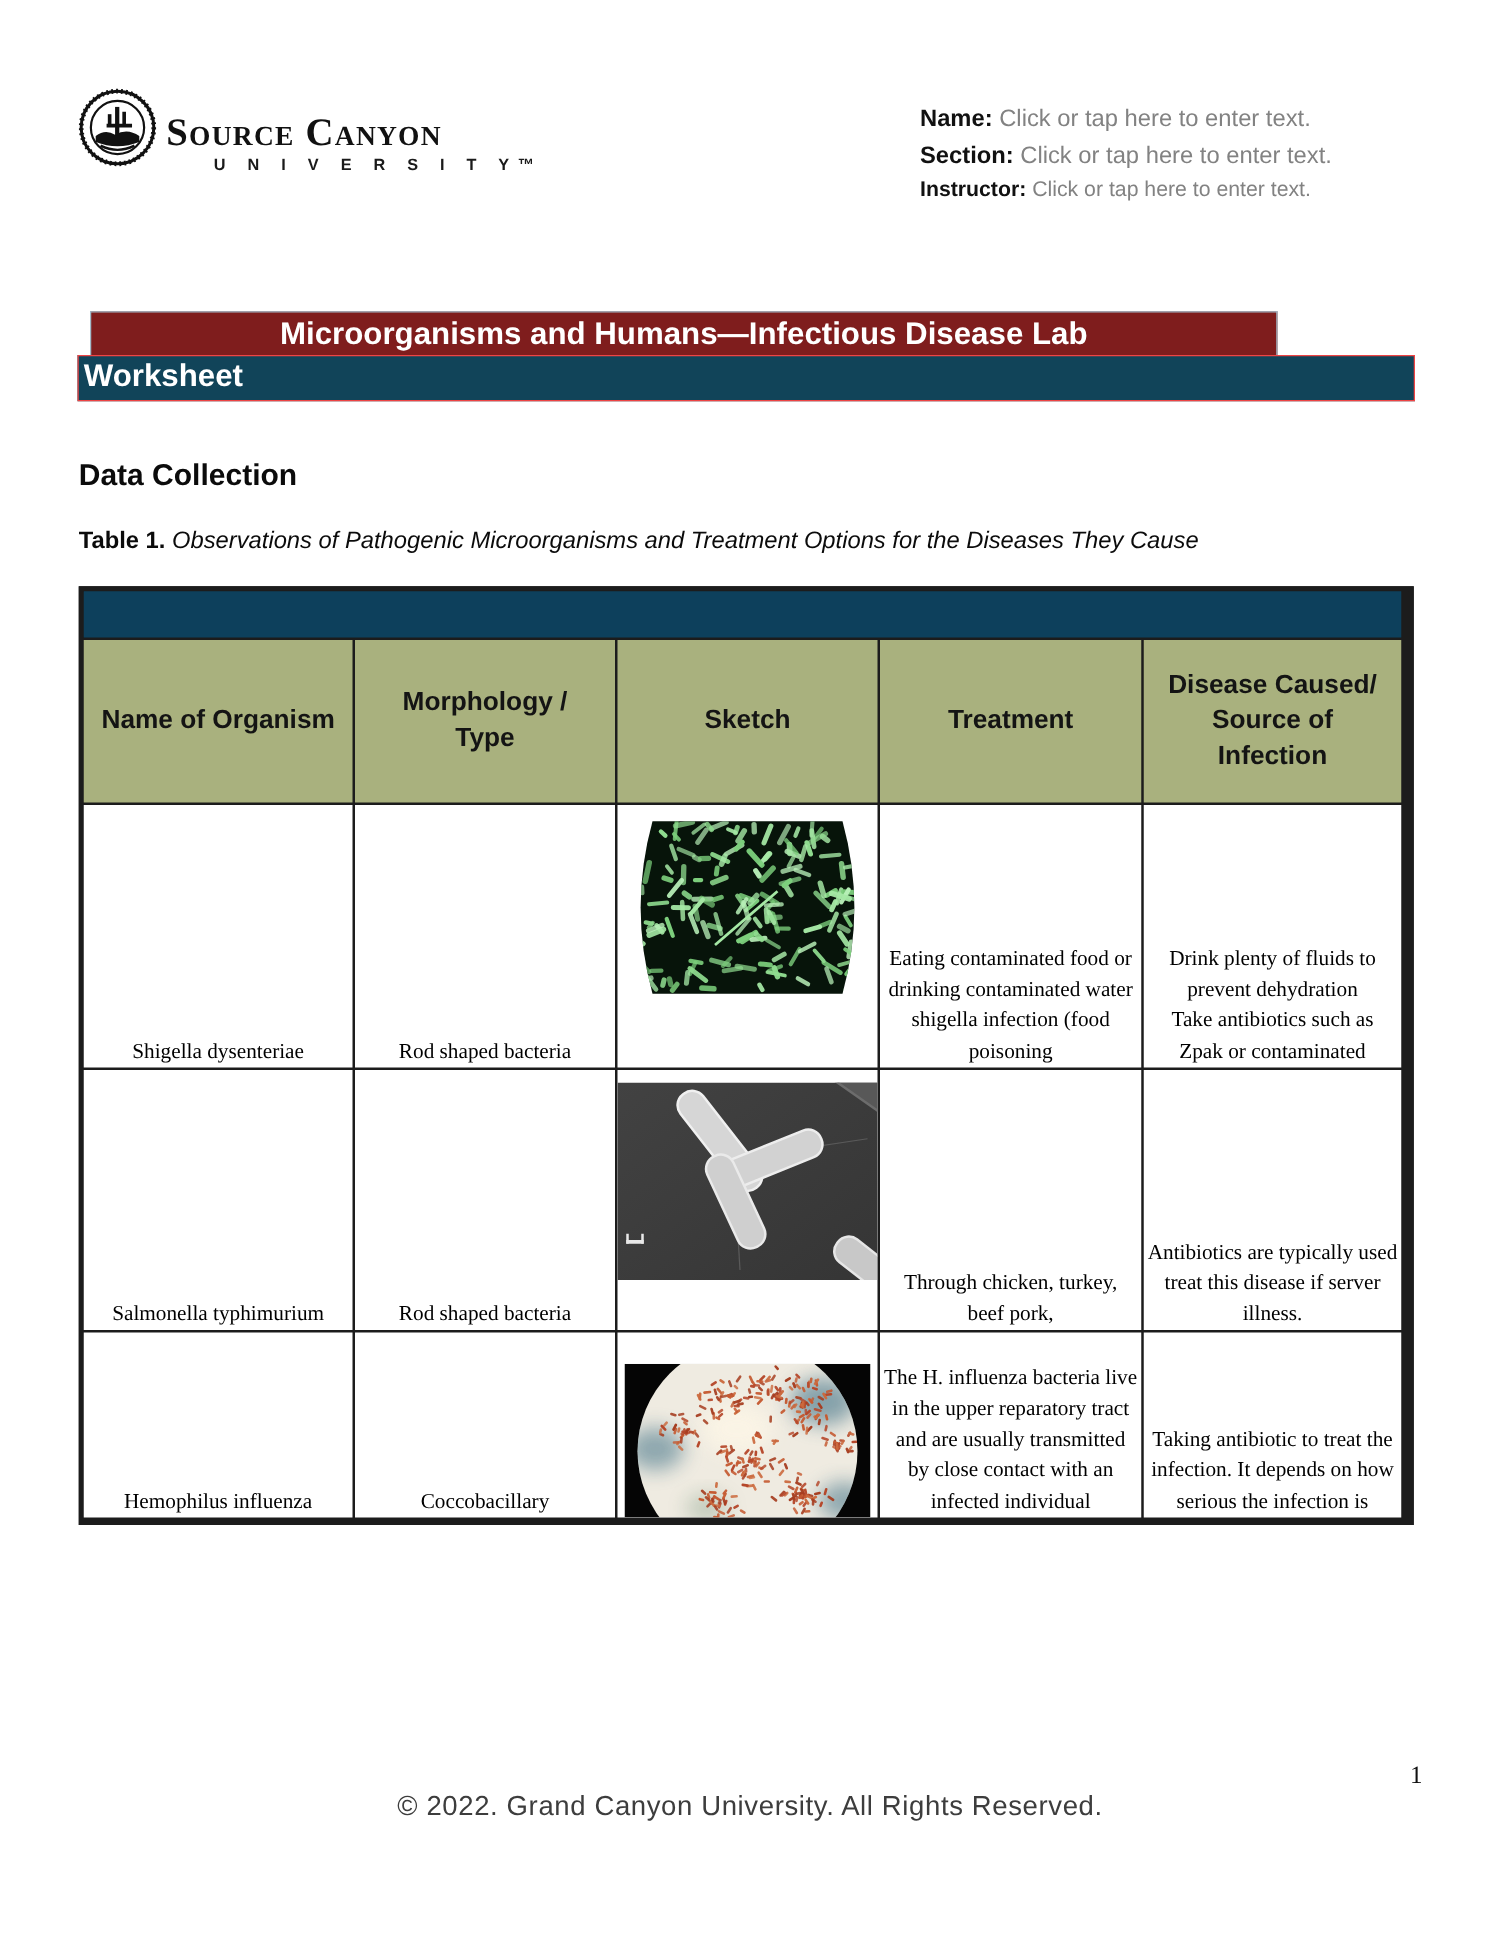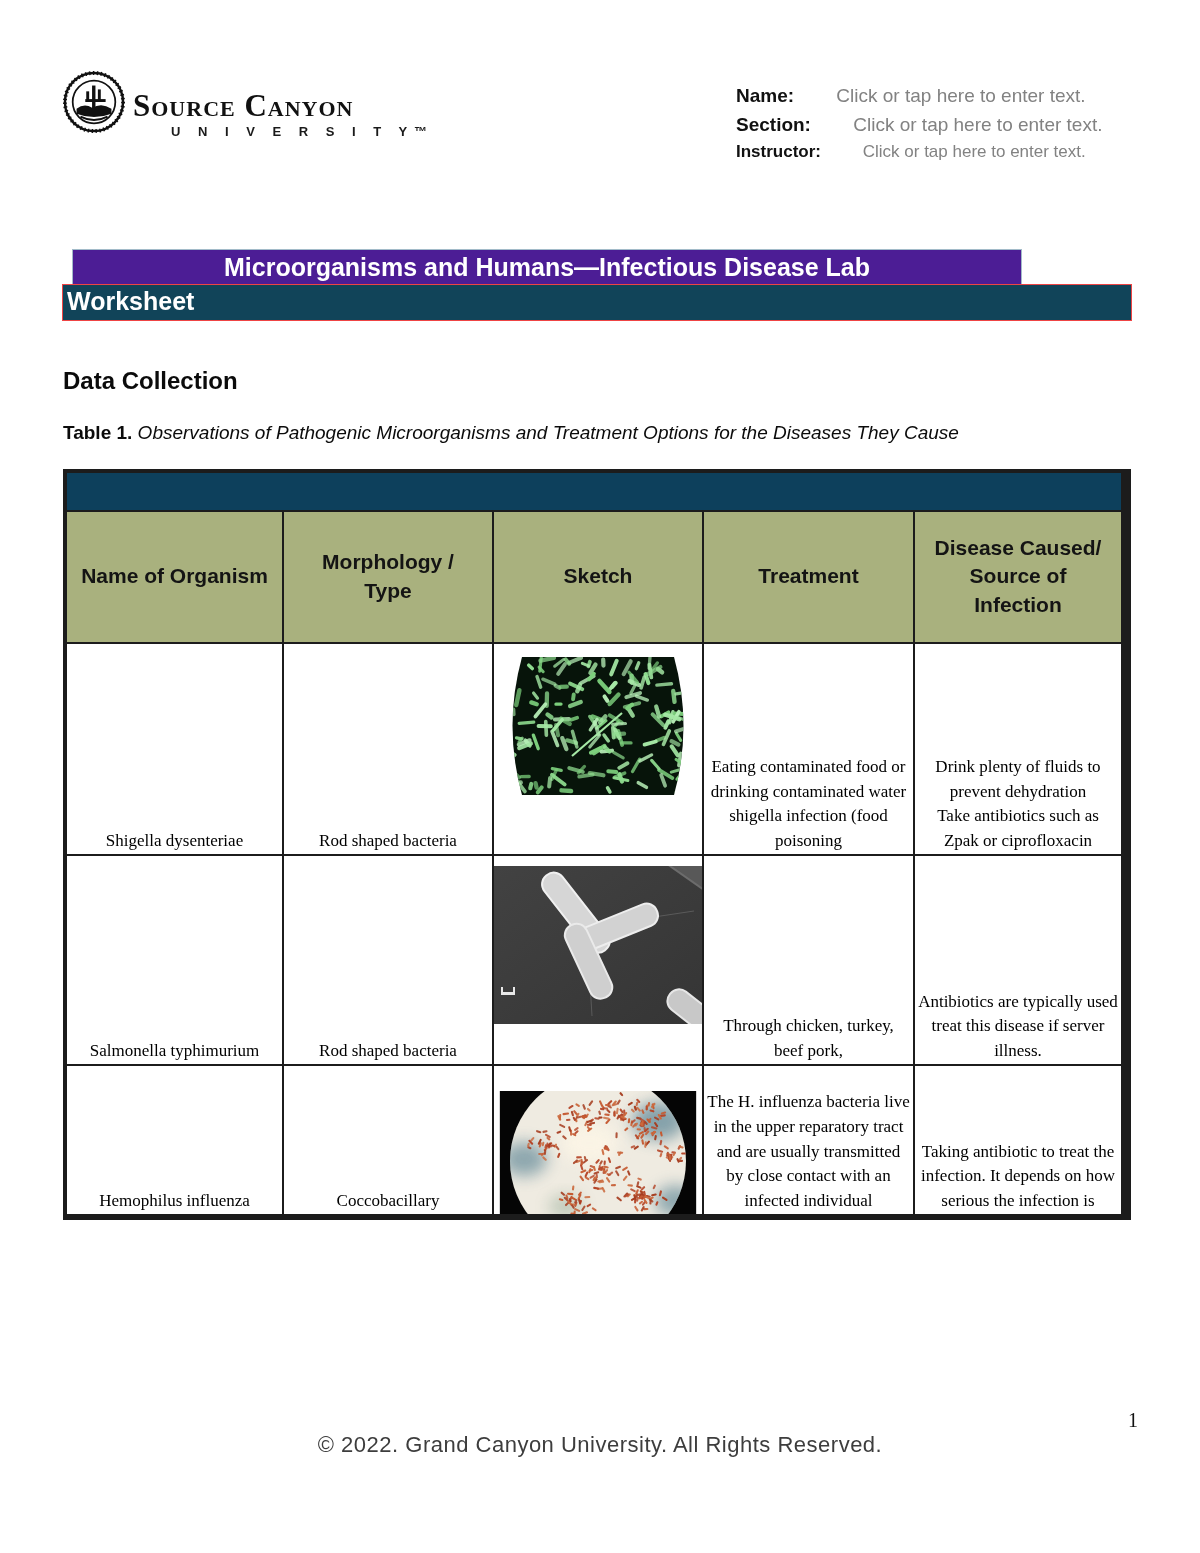--- a/index.html
+++ b/index.html
@@ -13,25 +13,25 @@
   .logo-seal { width:62px; height:64px; margin-top:-2px; }
   .logo-text { padding-top:18px; }
   .logo-line1 { font-family:"Liberation Serif", serif; font-size:31px; letter-spacing:1px;
                 color:#111; font-variant:small-caps; font-weight:600; line-height:1; }
   .logo-line2 { font-size:13px; letter-spacing:7px; color:#1a1a1a; font-weight:600;
                 margin:4px 0 0 38px; line-height:1; }
   .fields { width:372px; padding-top:10px; }
   .field-line { font-size:19px; line-height:1.5; }
   .field-line.small { font-size:17px; }
   .field-label { font-weight:bold; color:#111; }
-  .field-placeholder { color:#828282;margin-left:37px; }
+  .field-placeholder { color:#828282; }
 
   
   .title-banner { margin:84px 0 0 62px; font-weight:bold; color:#ffffff; font-size:25px; }
-  .title-line1 { background:#4c1d95; width:950px; margin-left:10px; text-align:center;
+  .title-line1 { background:#7f1d1d; width:950px; margin-left:10px; text-align:center;
                  padding:3px 0 2px 0; border:1px solid #a2bbc9; border-bottom:none; }
   .title-line2 { background:#114459; width:1070px; padding:2px 0 4px 4px;
                  border:1px solid #ef4444; }
 
   
   .section-heading { margin:46px 0 0 63px; font-size:24px; font-weight:bold; color:#0b0b0b; }
   .table-caption { margin:27px 0 0 63px; font-size:19px; color:#0b0b0b; }
   .table-caption .cap-label { font-weight:bold; }
   .table-caption .cap-text { font-style:italic; }
 
@@ -284,21 +284,21 @@
             <rect x="83.71198872150853" y="23.613955927838106" width="11.432339183054864" height="3.9347103437175974" rx="1.9673551718587987" fill="#7ccf7c" opacity="0.9874320288421586" transform="rotate(131.43551562912762 89.42815831303596 25.581311099696904)"></rect>
           </g>
         <line x1="70" y1="105" x2="120" y2="62" stroke="#a5e8a5" stroke-width="2.2" clip-path="url(#clip0)"></line>
       </svg>
     </div>
     <div class="td r1">
       <div class="para">Eating contaminated food or drinking contaminated water shigella infection (food poisoning</div>
     </div>
     <div class="td r1">
       <div class="para">Drink plenty of fluids to prevent dehydration</div>
-      <div class="para">Take antibiotics such as Zpak or ciprofloxacin</div>
+      <div class="para">Take antibiotics such as Zpak or contaminated</div>
     </div>
 
     <div class="td r2">Salmonella typhimurium</div>
     <div class="td r2">Rod shaped bacteria</div>
     <div class="td r2 sketch-cell p2">
       <svg id="sketch-1" width="208" height="158" viewBox="0 0 208 158">
         <defs>
           <clipPath id="clip1">
               <rect x="0" y="0" width="208" height="158"></rect>
             </clipPath>

